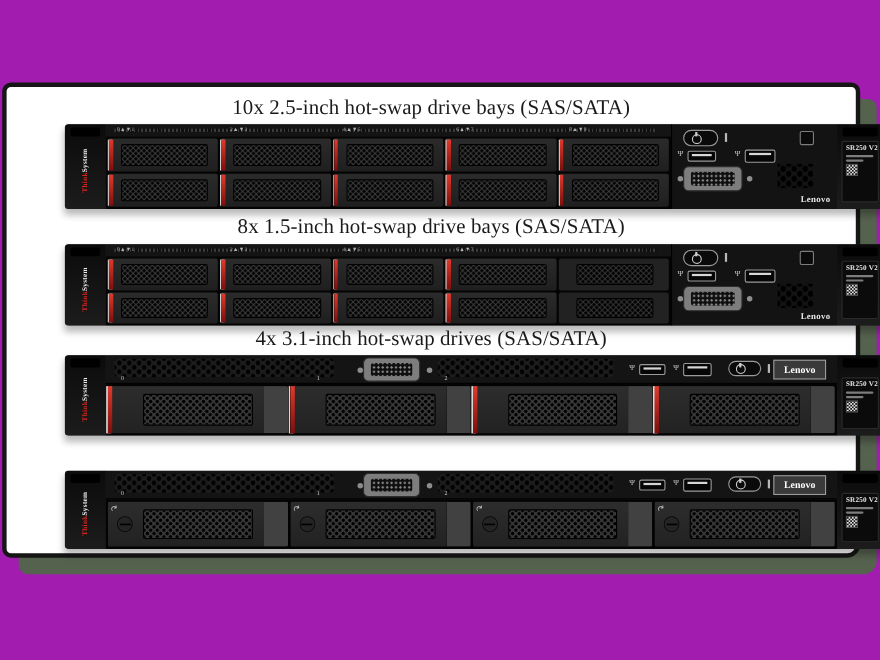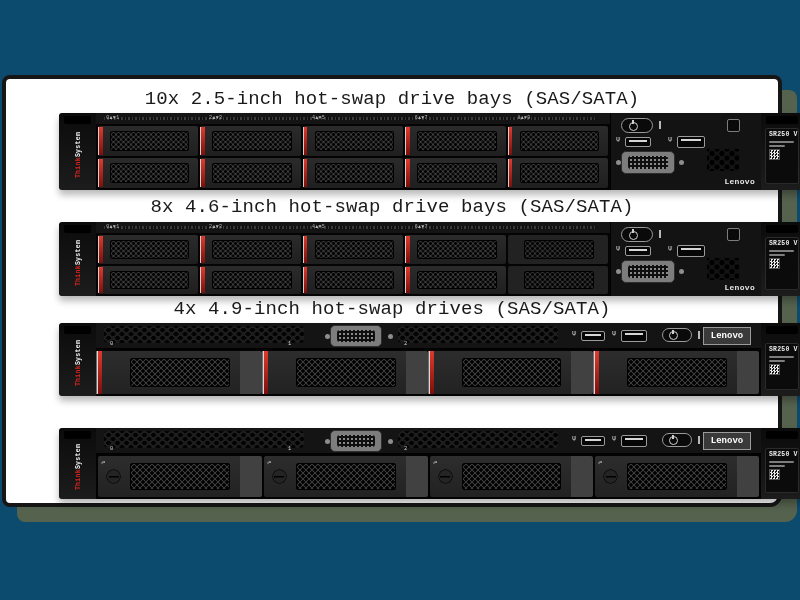--- a/index.html
+++ b/index.html
@@ -1,17 +1,17 @@
 <!DOCTYPE html>
 <html><head>
 <meta charset="utf-8">
 <style>
   html,body{margin:0;padding:0;background:#fff;}
-  #stage{position:relative;width:800px;height:600px;background:#0c4a6e;overflow:hidden;
-         font-family:Liberation Mono, monospace;}
+  #stage{position:relative;width:800px;height:600px;background:#a21caf;overflow:hidden;
+         font-family:Liberation Serif, serif;}
   
   #figure{position:absolute;left:2px;top:75px;width:780px;height:432px;box-sizing:border-box;
           border:4px solid #161616;border-radius:8px 8px 12px 8px;background:#fff;
           box-shadow:15px 15px 0 #55624e;}
   .caption{position:absolute;left:0;width:100%;text-align:center;font-size:19px;line-height:24px;
            color:#1a1a1a;letter-spacing:0.1px;}
   #cap1{top:8px}#cap2{top:116px}#cap3{top:218px}#cap4{top:320px}
   
   .srv{position:absolute;left:22px;width:744px;display:flex;background:#191919;border-radius:3px;
        box-shadow:0 5px 7px rgba(0,0,0,.28);overflow:hidden;margin-left:31px;}
@@ -178,21 +178,21 @@
       <div class="ear right">
         <div class="modlabel">
           <div class="mname">SR250 V2</div>
           <div class="bar"></div>
           <div class="bar b2"></div>
           <div class="qr"></div>
         </div>
       </div>
     </div>
 
-    <div id="cap2" class="caption">8x 4.6-inch hot-swap drive bays (SAS/SATA)</div>
+    <div id="cap2" class="caption">8x 1.5-inch hot-swap drive bays (SAS/SATA)</div>
 
     <div id="srv2" class="srv srv25">
       <div class="ear left">
         <div class="tslogo"><span class="tk">Think</span><span class="ts">System</span></div>
       </div>
       <div class="body25">
         <div class="baywrap">
           <div class="marks">
             <span class="m0">0▲▼1</span>
             <span class="m1">2▲▼3</span>
@@ -250,21 +250,21 @@
       <div class="ear right">
         <div class="modlabel">
           <div class="mname">SR250 V2</div>
           <div class="bar"></div>
           <div class="bar b2"></div>
           <div class="qr"></div>
         </div>
       </div>
     </div>
 
-    <div id="cap3" class="caption">4x 4.9-inch hot-swap drives (SAS/SATA)</div>
+    <div id="cap3" class="caption">4x 3.1-inch hot-swap drives (SAS/SATA)</div>
 
     <div id="srv3" class="srv srv35">
       <div class="ear left">
         <div class="tslogo"><span class="tk">Think</span><span class="ts">System</span></div>
       </div>
       <div class="body35">
         <div class="strip35">
           <div class="vband v1"></div>
           <span class="baynum n0">0</span>
           <span class="baynum n1">1</span>

